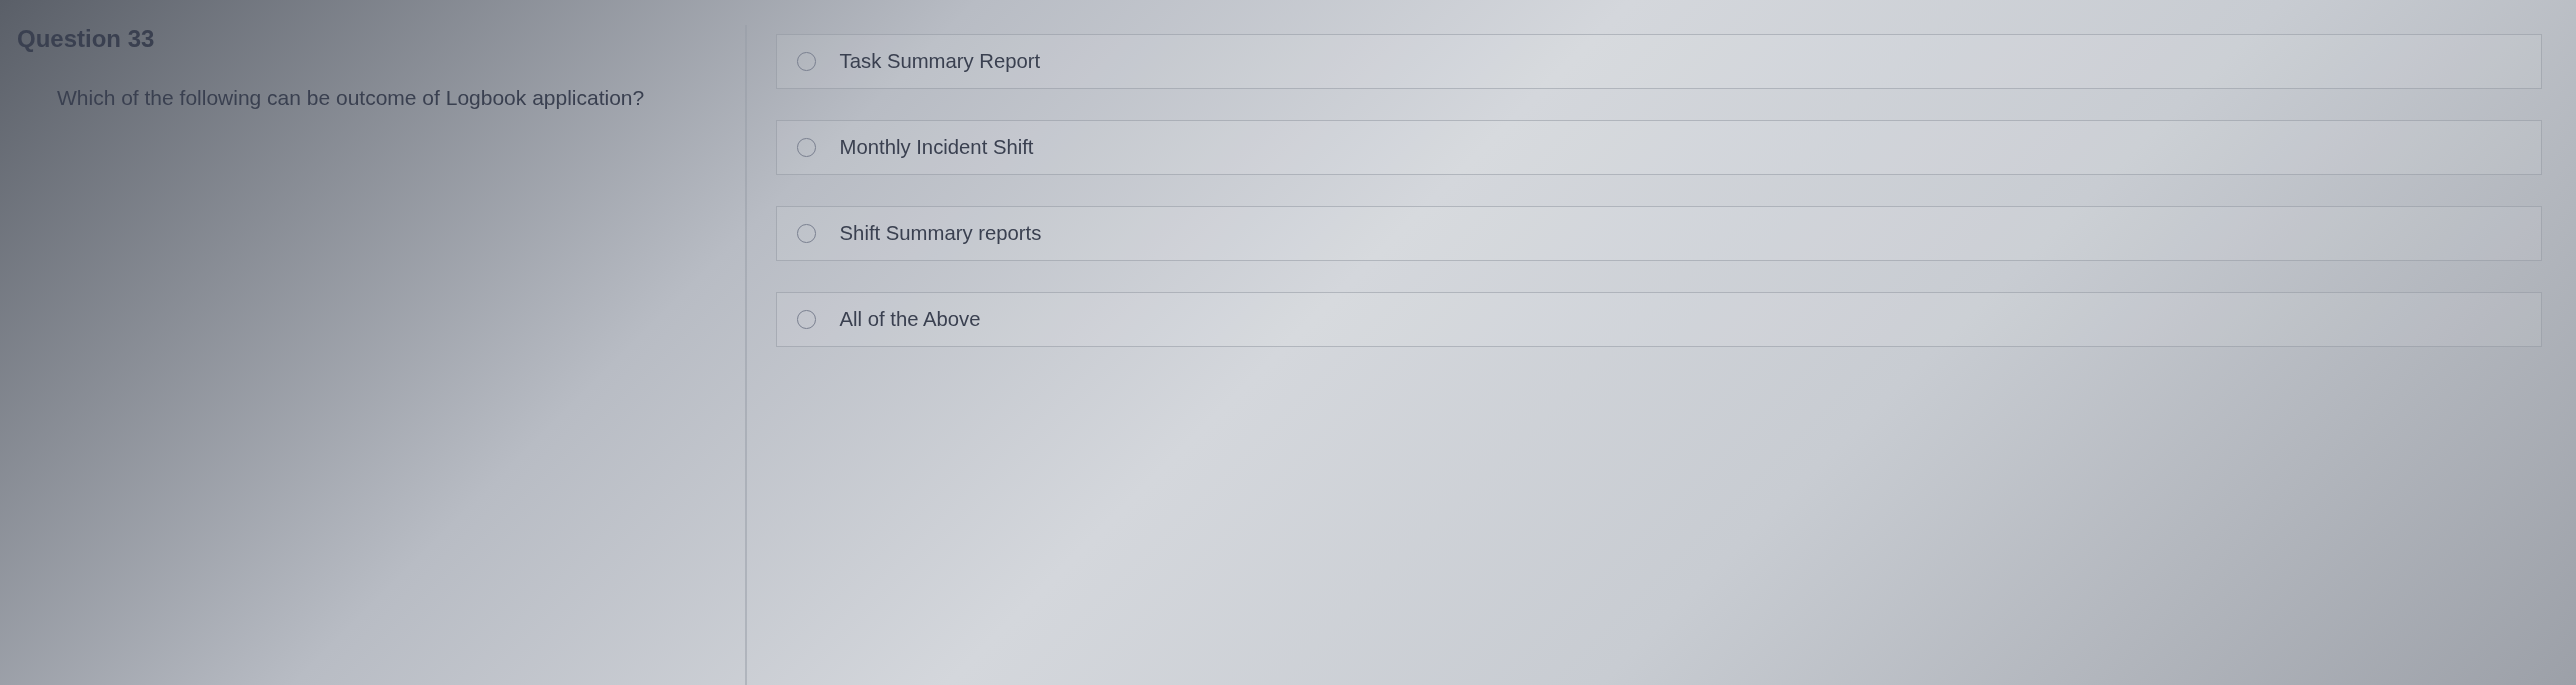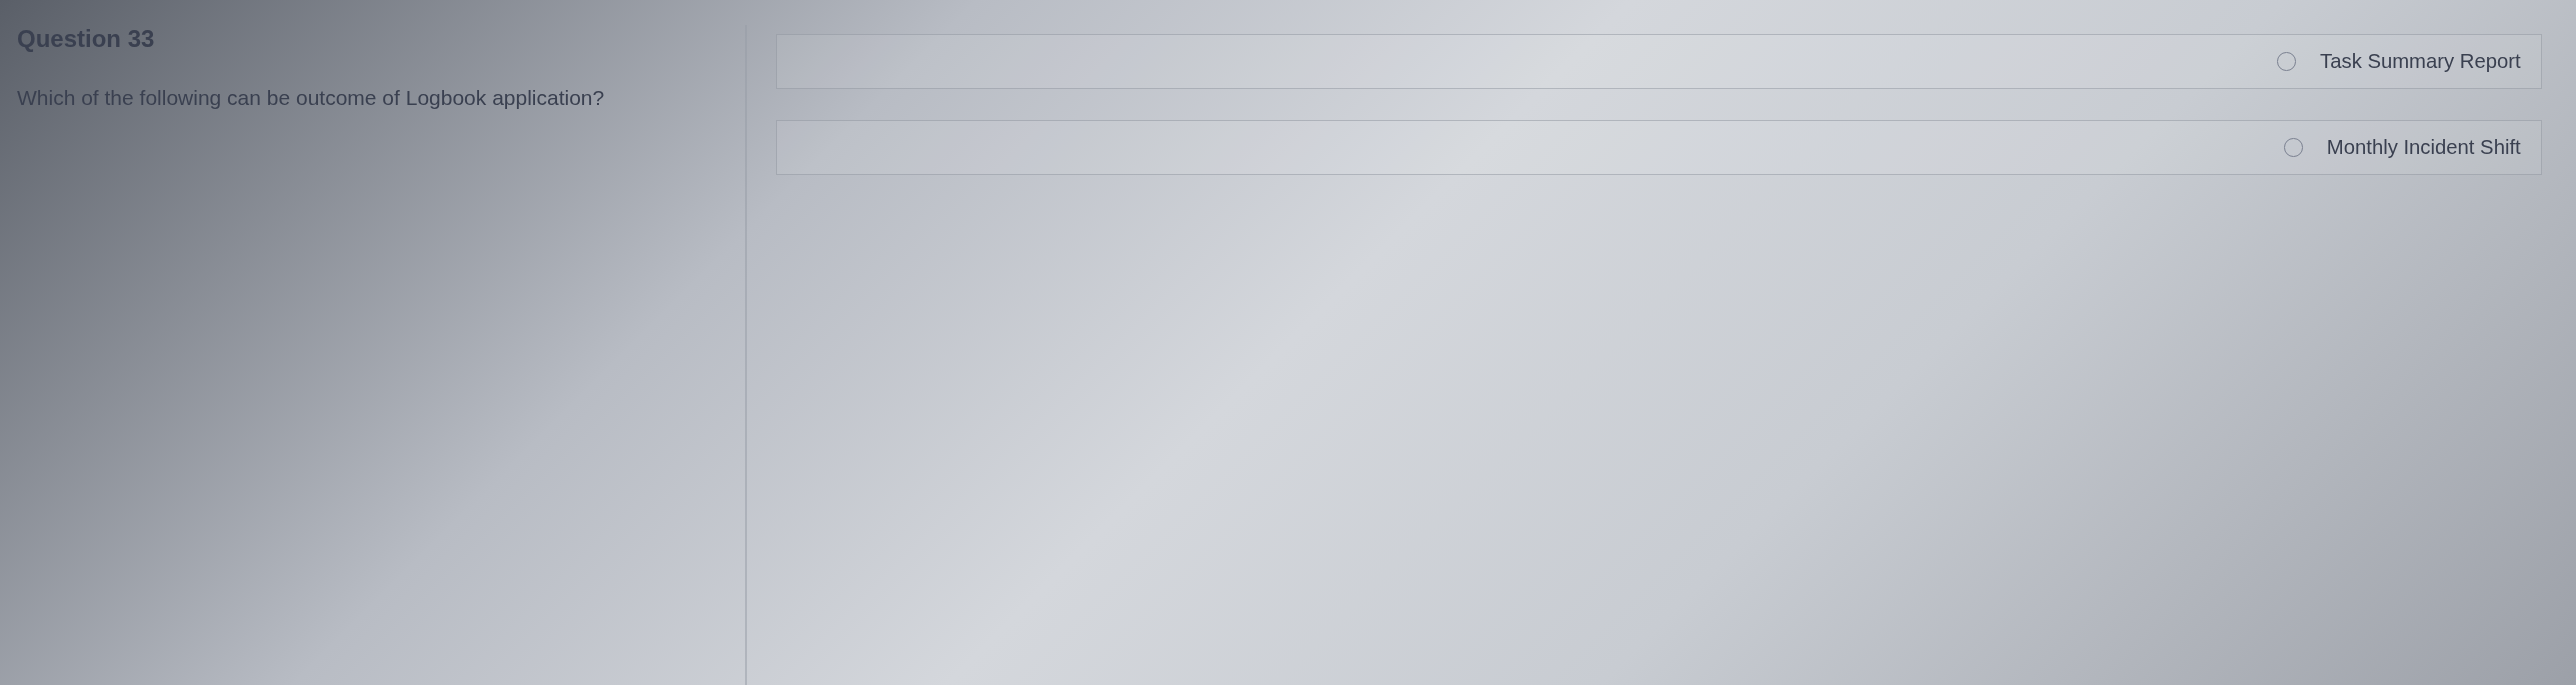--- a/index.html
+++ b/index.html
@@ -34,31 +34,31 @@
       font-size: 24px;
       font-weight: 600;
       color: #3a4050;
       margin-bottom: 30px;
     }
     .question-text {
       font-size: 21px;
       color: #3a4050;
       font-weight: 400;
       line-height: 1.4;
+      margin-left: 40px;
     }
     .option-row {
       display: flex;
       align-items: center;
       border: 0.8px solid rgba(140, 145, 155, 0.5);
       background: rgba(255, 255, 255, 0.08);
       padding: 15.2px 20.3px;
       margin-bottom: 30.5px;
       cursor: pointer;
       min-height: 53px;
-      justify-content: flex-end;
     }
     .radio-circle {
       width: 18.6px;
       height: 18.6px;
       border: 1.7px solid #7a8090;
       border-radius: 50%;
       margin-right: 24px;
       flex-shrink: 0;
       background: transparent;
     }
@@ -83,16 +83,24 @@
   <div class="option-row">
     <div class="radio-circle"></div>
     <div class="option-label">Task Summary Report</div>
   </div>
 
   <div class="option-row">
     <div class="radio-circle"></div>
     <div class="option-label">Monthly Incident Shift</div>
   </div>
 
+  <div class="option-row">
+    <div class="radio-circle"></div>
+    <div class="option-label">Shift Summary reports</div>
+  </div>
 
+  <div class="option-row">
+    <div class="radio-circle"></div>
+    <div class="option-label">All of the Above</div>
+  </div>
 
 </div>
 
 
 </body></html>

